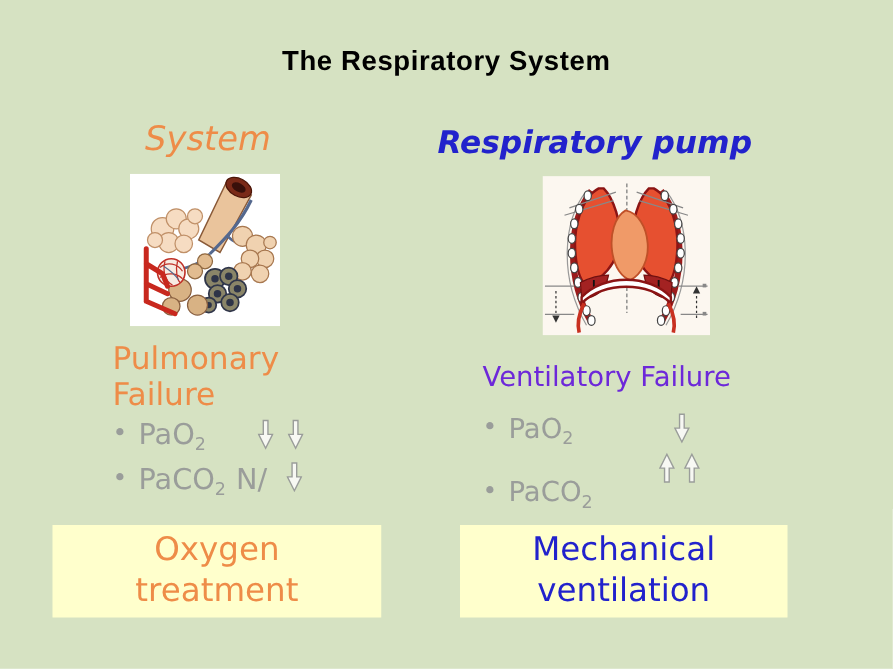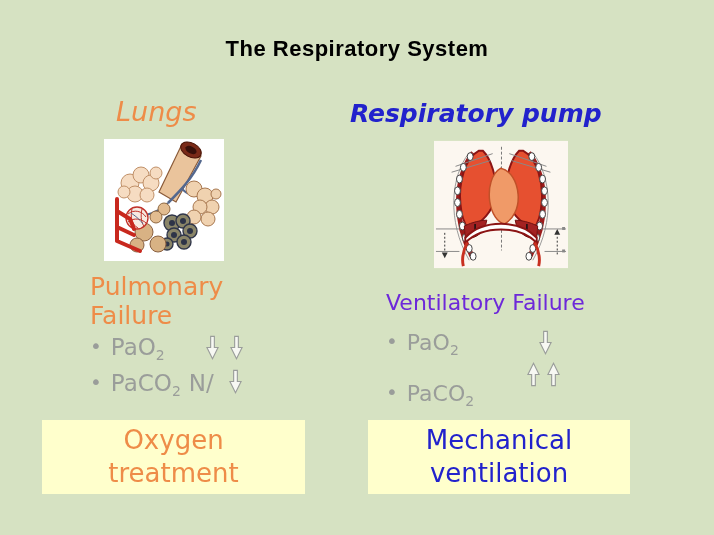--- a/index.html
+++ b/index.html
@@ -86,21 +86,21 @@
   .box-left  { left: 42px;  width: 263px; color: #ee8c48; }
   .box-right { left: 368px; width: 262px; color: #2222cc; }
 </style>
 </head>
 <body>
 
 <div class="slide">
 
   <div class="title">The Respiratory System</div>
 
-  <div class="lungs-heading">Lungs</div>
+  <div class="lungs-heading">System</div>
   <div class="pump-heading">Respiratory pump</div>
 
   <div class="img-left">
     <svg viewBox="0 0 120 122">
       <rect x="0" y="0" width="120" height="122" fill="#ffffff"></rect>
 
       <path d="M78,5 L97,17 L72,63 L55,53 Z" fill="#eac49c" stroke="#8a5a38" stroke-width="1.2"></path>
       <ellipse cx="87" cy="11" rx="11" ry="7" transform="rotate(28 87 11)" fill="#7a2a18" stroke="#4a1508" stroke-width="1"></ellipse>
       <ellipse cx="87" cy="11" rx="6" ry="3.5" transform="rotate(28 87 11)" fill="#38100a"></ellipse>
 

